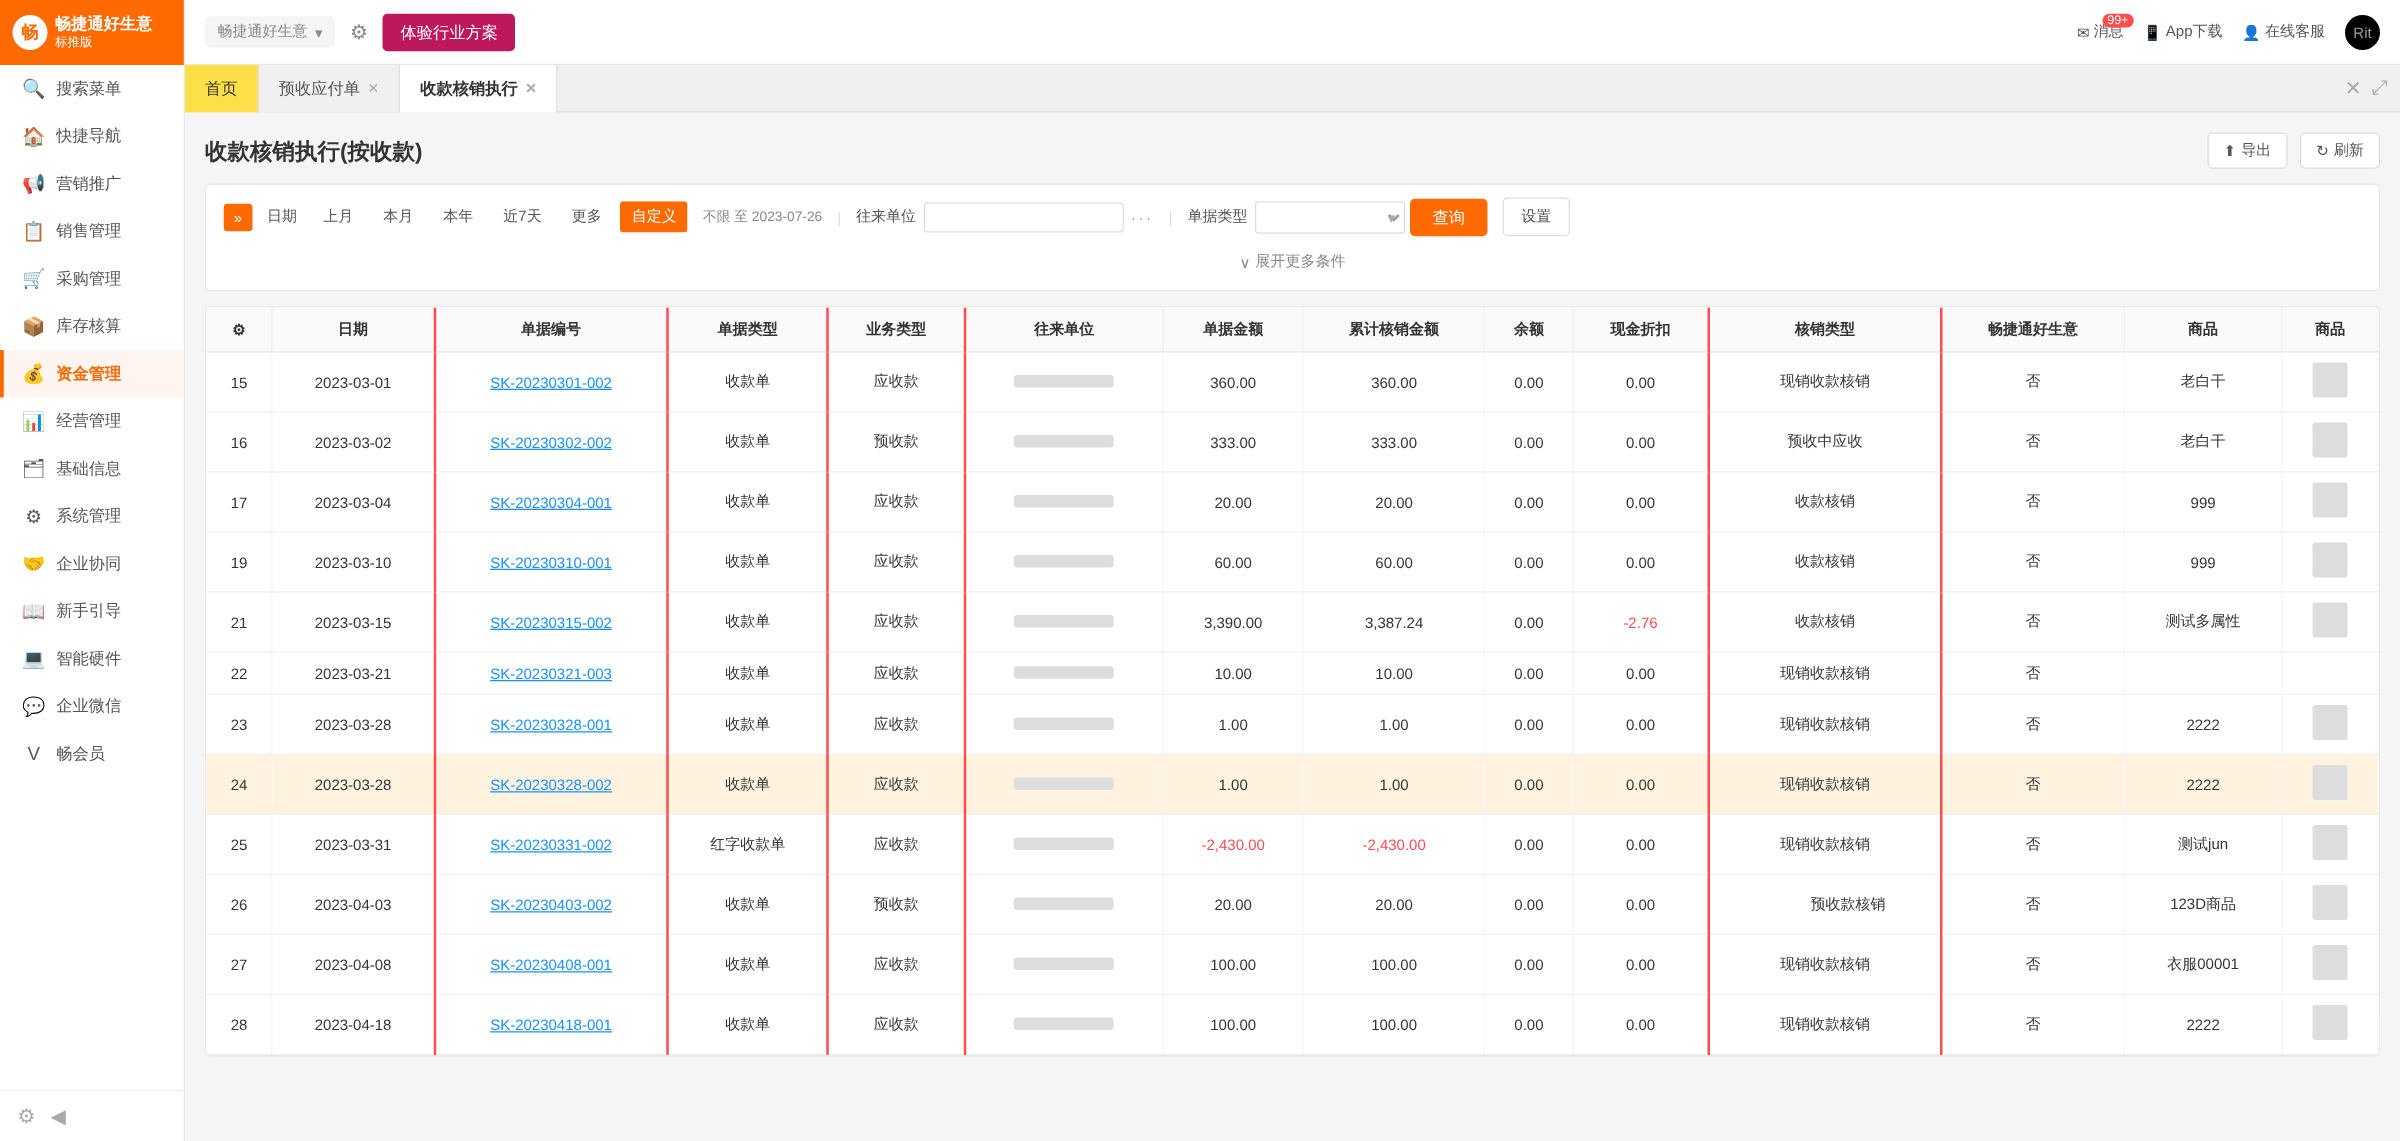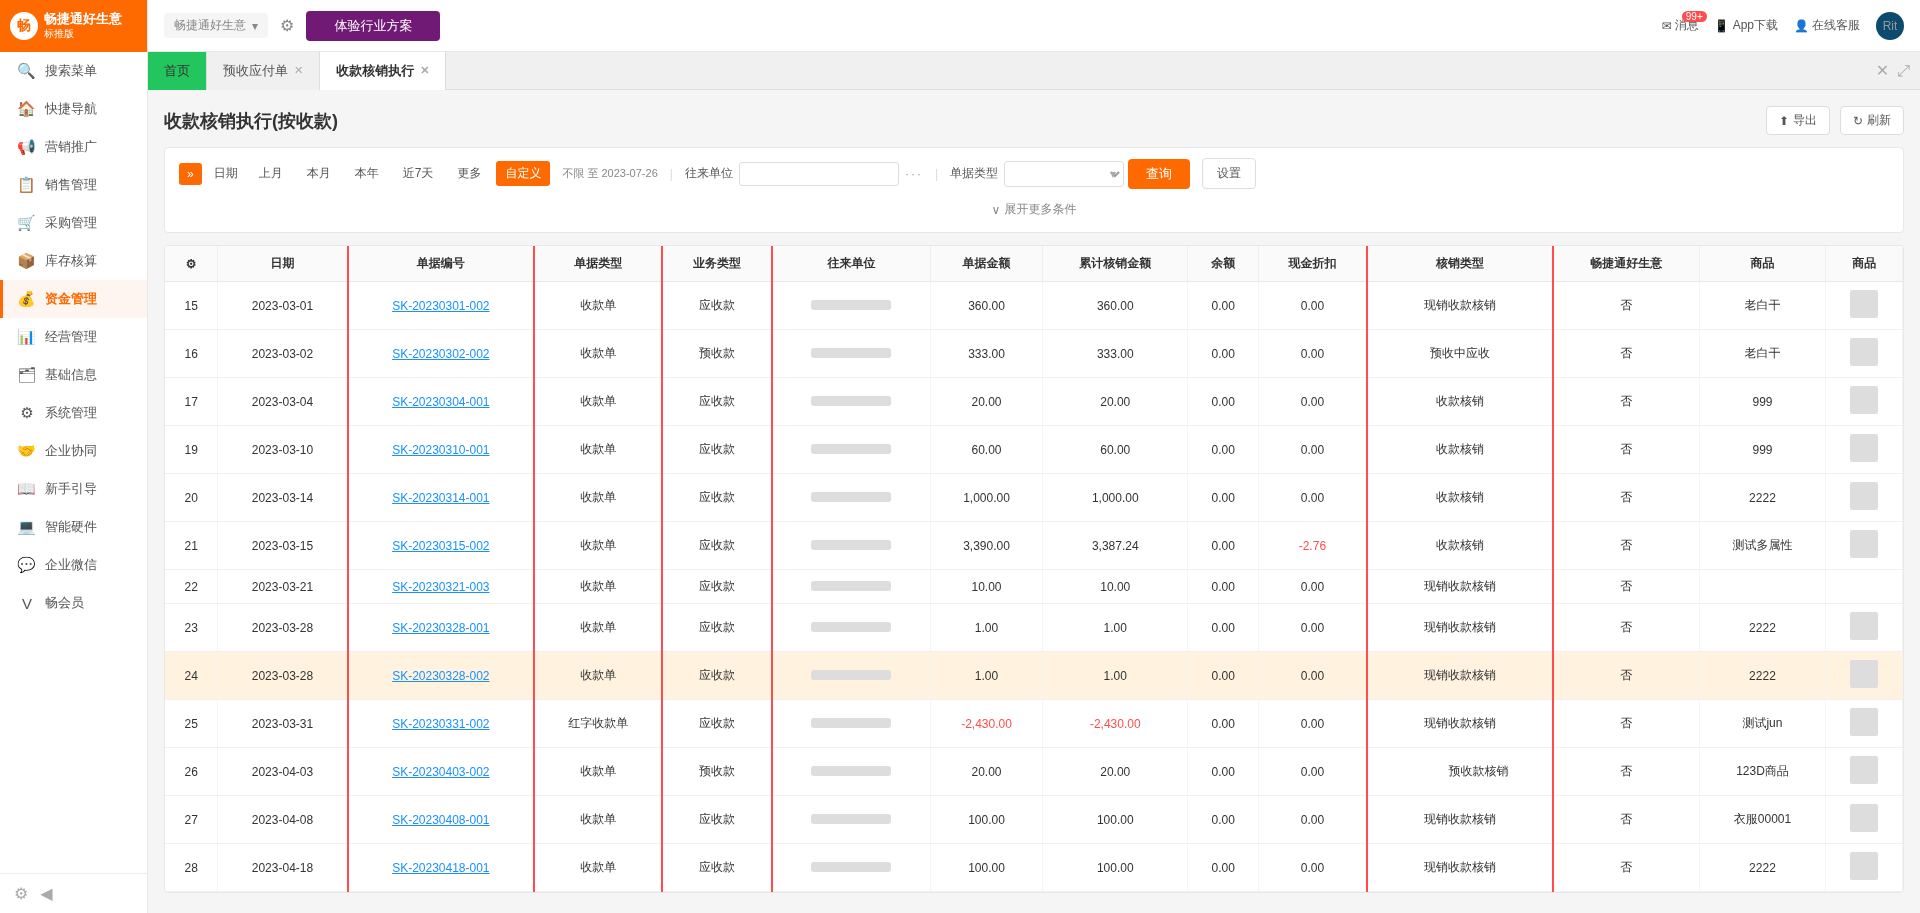--- a/index.html
+++ b/index.html
@@ -62,55 +62,55 @@
       flex-shrink: 0;
     }
     .topbar-brand {
       display: flex; align-items: center; gap: 6px;
       background: #f5f5f5; border-radius: 4px;
       padding: 4px 10px; cursor: pointer;
     }
     .topbar-brand span { color: #888; font-size: 12px; }
     .topbar-gear { color: #888; font-size: 16px; cursor: pointer; }
     .topbar-btn {
-      background: #701a75; color: #fff;
+      background: #be185d; color: #fff;
       border: none; border-radius: 4px;
-      padding: 6px 28px; cursor: pointer; font-size: 13px;
+      padding: 6px 14px; cursor: pointer; font-size: 13px;
     }
     .topbar-spacer { flex: 1; }
     .topbar-actions { display: flex; align-items: center; gap: 16px; color: #555; font-size: 12px; }
     .topbar-actions .notif { position: relative; }
     .notif-badge {
       position: absolute; top: -6px; right: -8px;
       background: #ff4d4f; color: #fff;
       border-radius: 8px; font-size: 10px;
       padding: 0 4px; min-width: 16px; text-align: center;
     }
     .topbar-actions .action-item { display: flex; align-items: center; gap: 3px; cursor: pointer; }
     .topbar-avatar {
-      width: 28px; height: 28px; background: #0c4a6e; border-radius: 50%;
+      width: 28px; height: 28px; background: #000000; border-radius: 50%;
       display: flex; align-items: center; justify-content: center; color: #999; font-size: 12px;
     }
 
     
     .tabbar {
       background: #f0f0f0;
       display: flex; align-items: center;
       height: 38px; flex-shrink: 0;
       border-bottom: 1px solid #ddd;
     }
     .tab {
       padding: 0 16px; height: 38px;
       display: flex; align-items: center; gap: 6px;
       cursor: pointer; font-size: 13px; color: #555;
       border-right: 1px solid #ddd; background: #f0f0f0;
     }
     .tab.active { background: #fff; color: #333; font-weight: bold; }
     .tab .close { color: #aaa; font-size: 11px; cursor: pointer; }
-    .tab.home { background: #22c55e; color: #333; }
+    .tab.home { background: #fde047; color: #333; }
     .tabbar-spacer { flex: 1; }
     .tabbar-controls { display: flex; align-items: center; gap: 8px; padding-right: 10px; color: #aaa; font-size: 16px; cursor: pointer; }
 
     
     .content { flex: 1; overflow: auto; padding: 16px; background: #f5f5f5; }
 
     
     .page-header {
       display: flex; align-items: center; justify-content: space-between;
       margin-bottom: 12px;
@@ -473,38 +473,20 @@
     <td class="">60.00</td>
     <td class="">60.00</td>
     <td>0.00</td>
     <td class="">0.00</td>
     <td style="border-left:2px solid #ff4d4f;border-right:2px solid #ff4d4f;">收款核销</td>
     <td>否</td>
     <td>999</td>
     <td><span style="display:inline-block;width:28px;height:28px;background:#ddd;border-radius:2px;"></span></td>
   </tr>
             <tr>
-    <td>20</td>
-    <td>2023-03-14</td>
-    <td style="border-left:2px solid #ff4d4f;border-right:2px solid #ff4d4f;">
-      <a class="link">SK-20230314-001</a>
-    </td>
-    <td>收款单</td>
-    <td style="border-left:2px solid #ff4d4f;border-right:2px solid #ff4d4f;">应收款</td>
-    <td><span style="display:inline-block;width:80px;height:10px;background:#ddd;border-radius:3px;"></span></td>
-    <td class="">1,000.00</td>
-    <td class="">1,000.00</td>
-    <td>0.00</td>
-    <td class="">0.00</td>
-    <td style="border-left:2px solid #ff4d4f;border-right:2px solid #ff4d4f;">收款核销</td>
-    <td>否</td>
-    <td>2222</td>
-    <td><span style="display:inline-block;width:28px;height:28px;background:#ddd;border-radius:2px;"></span></td>
-  </tr>
-            <tr>
     <td>21</td>
     <td>2023-03-15</td>
     <td style="border-left:2px solid #ff4d4f;border-right:2px solid #ff4d4f;">
       <a class="link">SK-20230315-002</a>
     </td>
     <td>收款单</td>
     <td style="border-left:2px solid #ff4d4f;border-right:2px solid #ff4d4f;">应收款</td>
     <td><span style="display:inline-block;width:80px;height:10px;background:#ddd;border-radius:3px;"></span></td>
     <td class="">3,390.00</td>
     <td class="">3,387.24</td>

